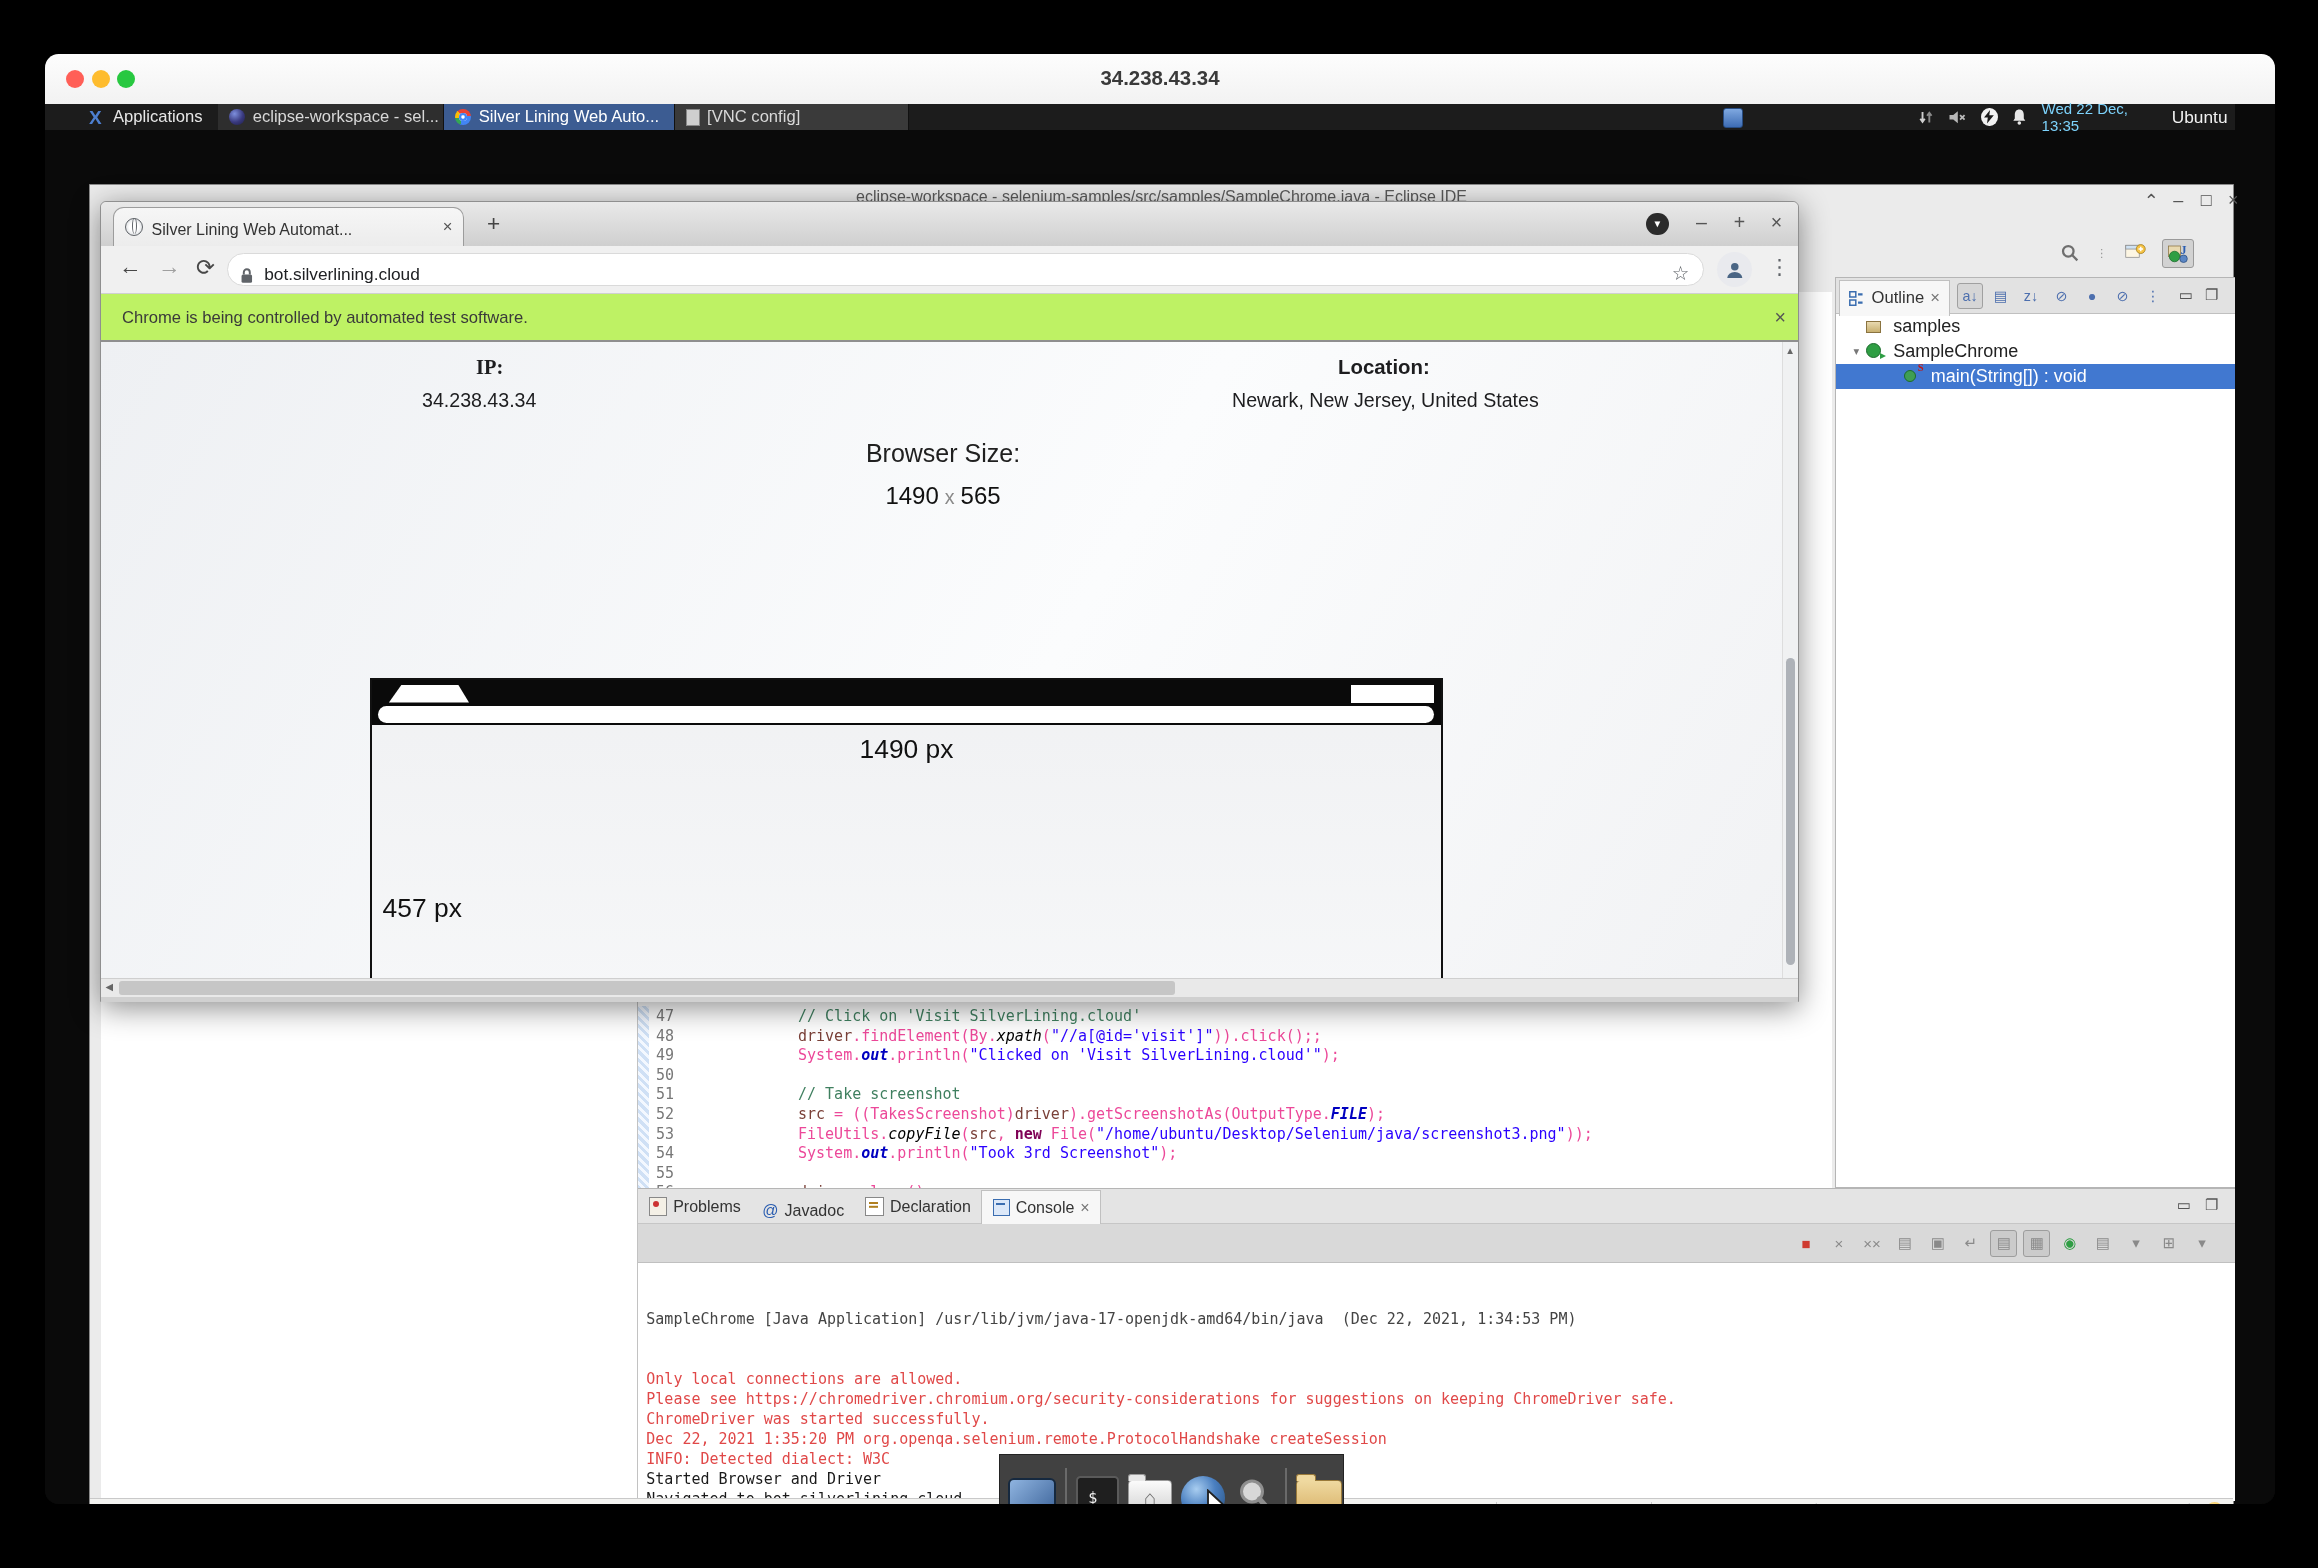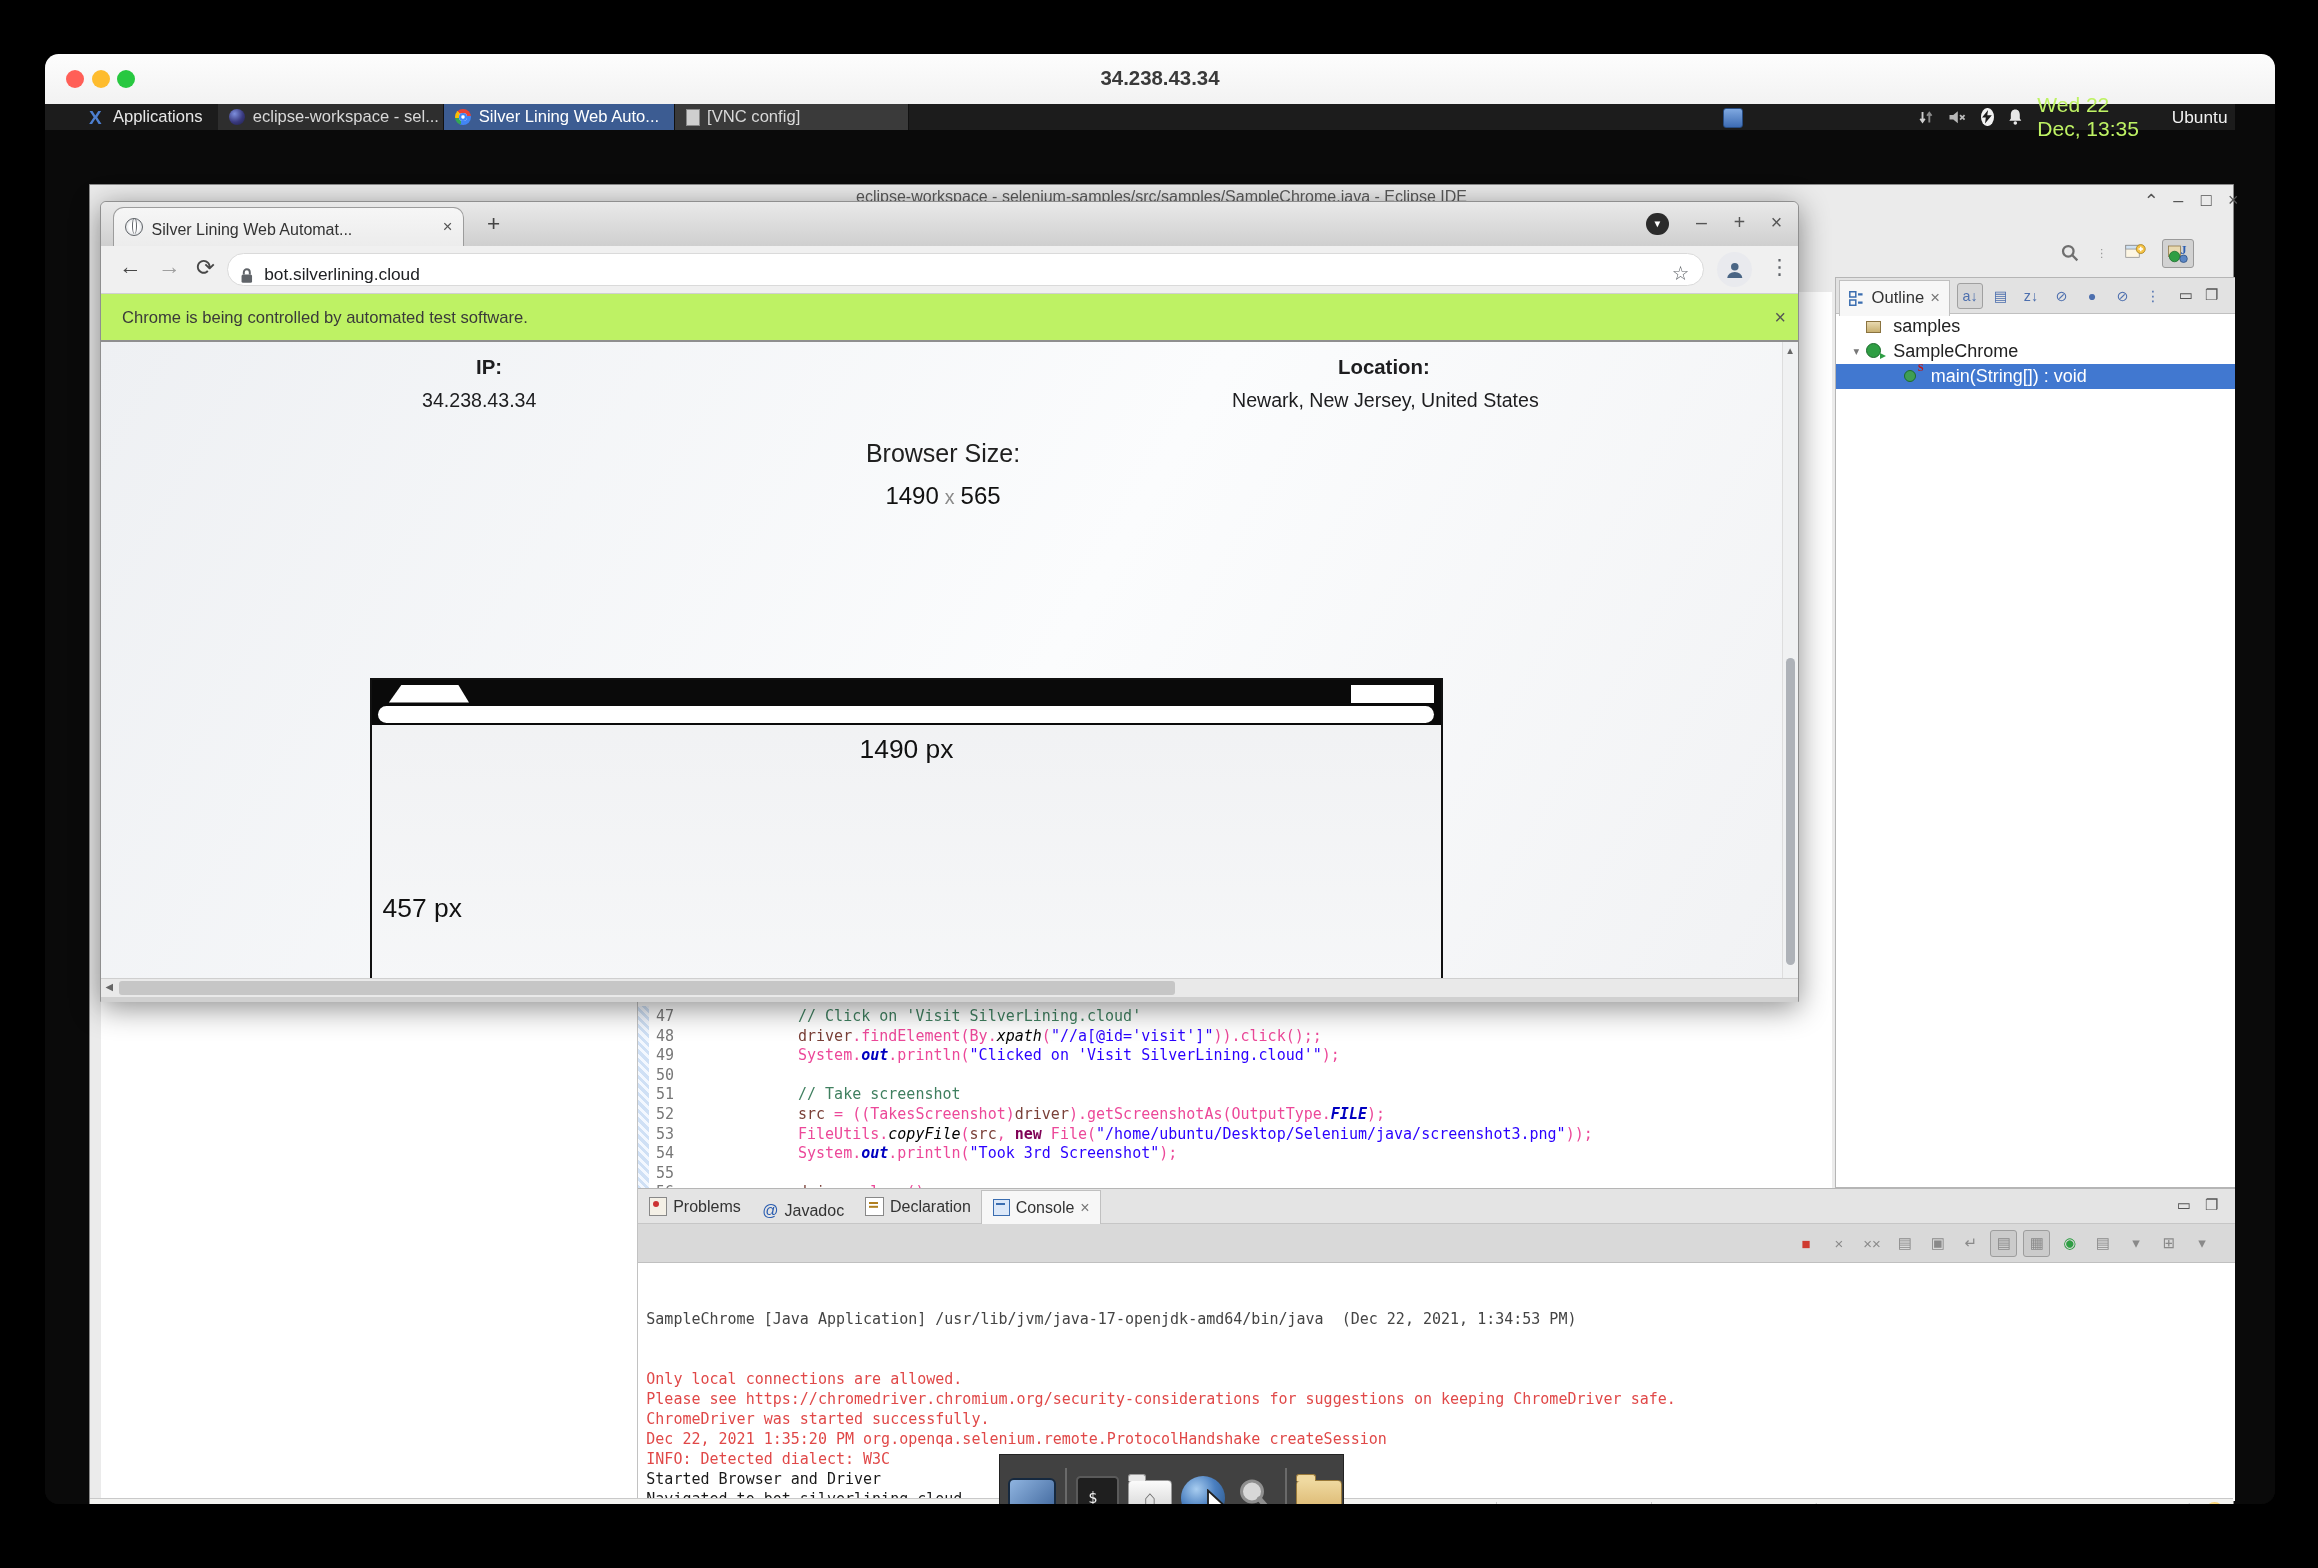--- a/index.html
+++ b/index.html
@@ -21,21 +21,21 @@
   .tb-chrome{left:399px;width:231px;}
   .tb-vnc{left:630px;width:234px;background:#3a3a3a;}
   .eclipse-ico{width:16.6px;height:16.6px;border-radius:50%;background:radial-gradient(circle at 35% 30%,#7d8fdd 0%,#39397e 55%,#1d1d46 100%);flex:0 0 auto;}
   .chrome-ico{width:16.6px;height:16.6px;border-radius:50%;background:conic-gradient(from -40deg,#ea4335 0 120deg,#4285f4 120deg 240deg,#34a853 240deg 300deg,#fbbc05 300deg 360deg);position:relative;flex:0 0 auto;}
   .chrome-ico::after{content:"";position:absolute;left:4.5px;top:4.5px;width:7.5px;height:7.5px;border-radius:50%;background:#fff;box-shadow:inset 0 0 0 2.3px #4285f4;}
   .vnc-ico{width:12px;height:15px;background:#cfcfcf;border:0.8px solid #888;flex:0 0 auto;}
   .tb-indicator{position:absolute;left:1678px;top:3.8px;width:18px;height:18px;border-radius:3px;background:linear-gradient(#7fa8e0,#3d6cb4);border:0.8px solid #274c82;}
   .tray{position:absolute;right:0;top:0;height:26px;width:317px;display:flex;align-items:center;justify-content:flex-end;gap:13.6px;padding-right:7.5px;box-sizing:border-box;}
   .tray-ico{color:#cfcfcf;display:flex;align-items:center;}
   .power-circle{width:18px;height:18px;border-radius:50%;background:#f2f2f2;display:flex;align-items:center;justify-content:center;}
-  .clock{color:#bef264;font-size:21px;}
+  .clock{color:#7dd3fc;font-size:15px;}
   .session{color:#f2f2f2;font-size:17.3px;}
   
   .eclipse{position:absolute;left:44px;top:80px;width:2145px;height:1346px;background:#ebebeb;border:0.8px solid #8a8a8a;border-radius:0 0 12px 12px;box-sizing:border-box;}
   .ecl-title{position:absolute;left:0;top:2.3px;width:100%;text-align:center;font-size:16px;color:#5a5a5a;height:13.6px;overflow:hidden;line-height:19.6px;}
   .ecl-btn{position:absolute;top:4.5px;font-size:18px;color:#555;width:22.6px;text-align:center;}
   .ecl-toolbar-right{position:absolute;right:39px;top:53px;height:30px;display:flex;align-items:center;gap:10.6px;}
   .persp-btn{width:32px;height:29px;display:flex;align-items:center;justify-content:center;border-radius:3px;}
   .persp-btn.pressed{background:#d2d2d2;border:0.8px solid #9a9a9a;box-sizing:border-box;}
   .vsep-dots{color:#999;font-size:11.3px;letter-spacing:1.5px;}
   .left-pane{position:absolute;left:11.3px;top:113px;width:537px;height:1202px;background:#fff;border-right:0.8px solid #c2c2c2;box-sizing:border-box;}
@@ -387,21 +387,21 @@
         </span>
         <span class="kebab">⋮</span>
       </div>
 
       <div class="infobar">
         <span style="position:absolute;left:21px;top:13.6px;">Chrome is being controlled by automated test software.</span>
         <span class="infobar-close">×</span>
       </div>
 
       <div class="page">
-        <span class="pg-label" style="left:375px;top:14.3px;">IP:</span>
+        <span class="pg-label" style="left:375px;top:14.3px;font-family:Liberation Serif, serif;">IP:</span>
         <span class="pg-value" style="left:321px;top:47px;">34.238.43.34</span>
         <span class="pg-label" style="left:1237px;top:14.3px;">Location:</span>
         <span class="pg-value" style="left:1131px;top:47px;">Newark, New Jersey, United States</span>
         <div class="bsize-label">Browser Size:</div>
         <div class="bsize-value">
           <span>1490</span><span class="bsize-sep">x</span><span>565</span>
         </div>
 
         <div class="mock-frame">
           <div class="mf-header">

